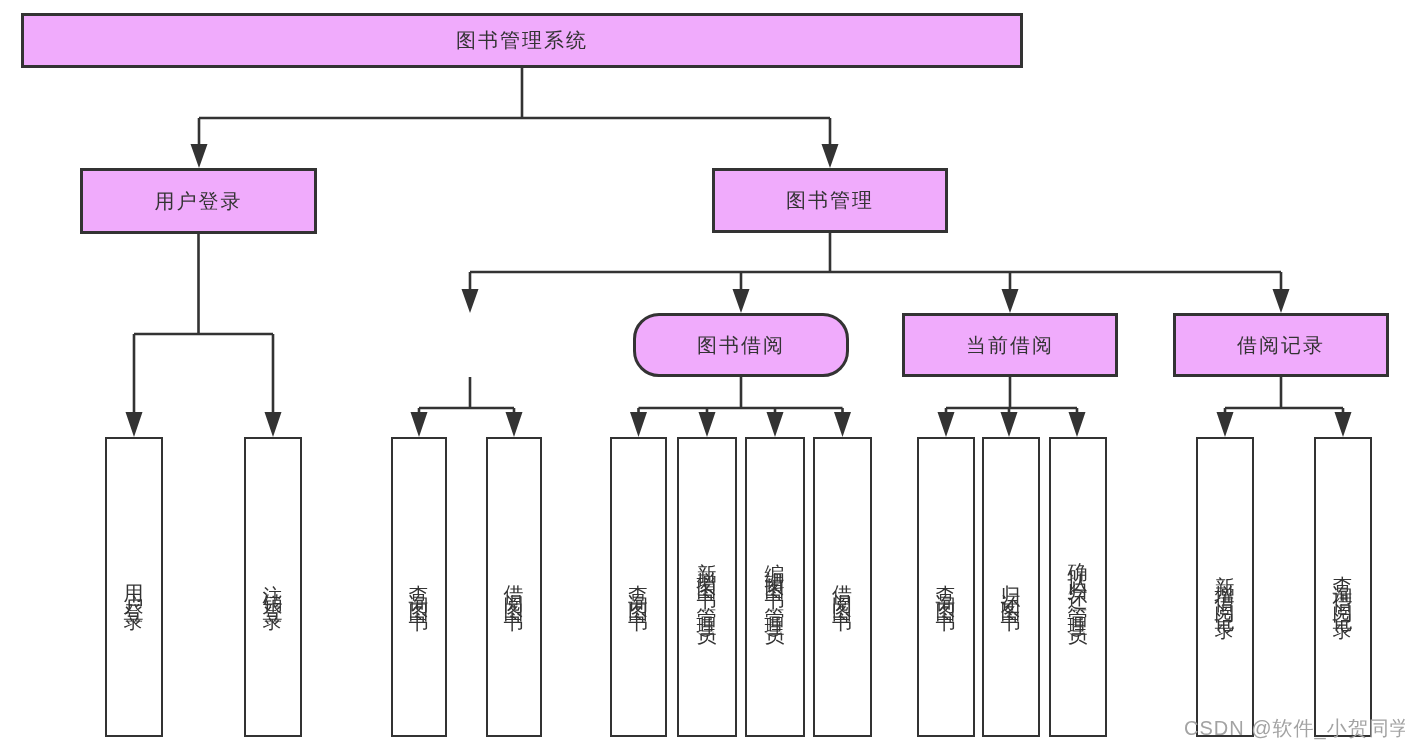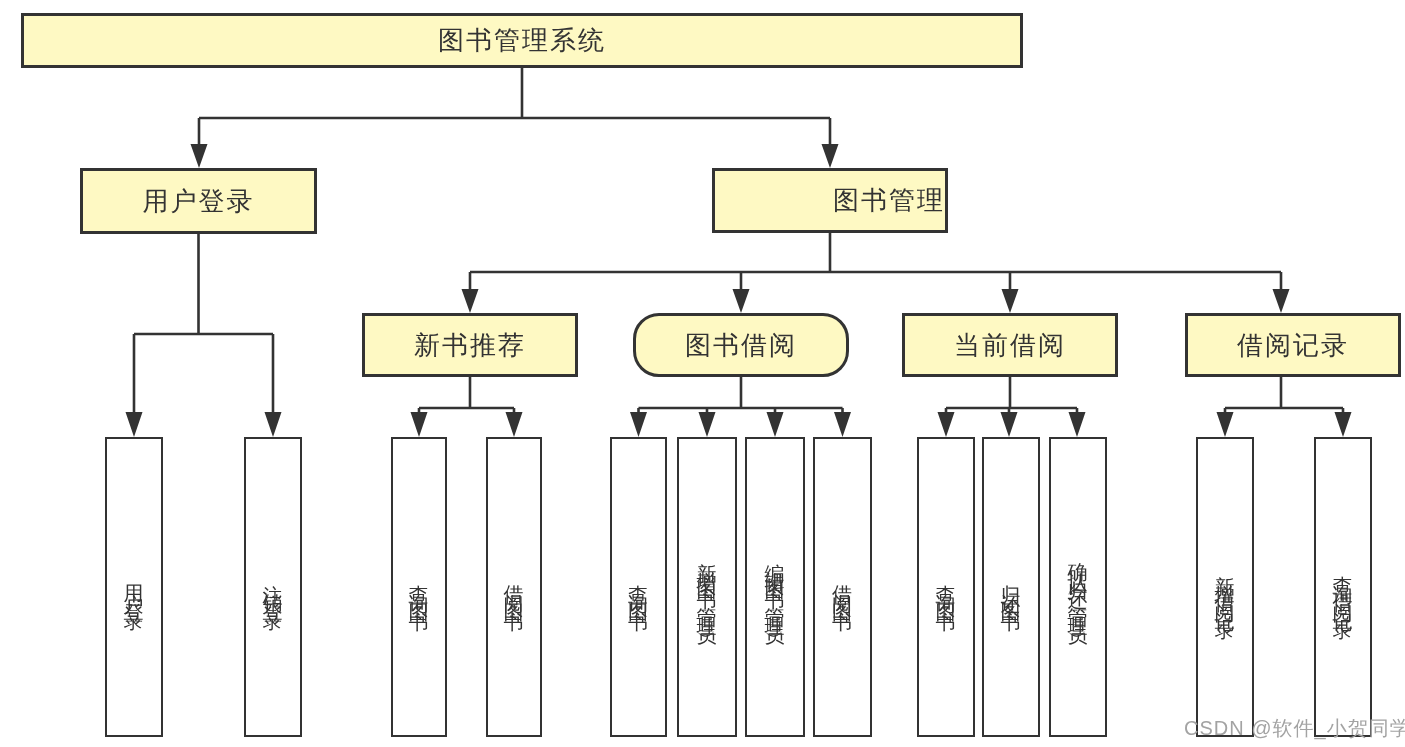--- a/index.html
+++ b/index.html
@@ -18,26 +18,26 @@
   .connectors {
     position: absolute;
     left: 0; top: 0;
     width: 1405px;
     height: 747px;
   }
   .node {
     position: absolute;
     box-sizing: border-box;
     border: 3px solid #333333;
-    background: #fef9c3;
+    background: #f0abfc;
     display: flex;
     align-items: center;
     justify-content: center;
     color: #333333;
-    font-size: 26px;
+    font-size: 20px;
     letter-spacing: 2px;
     white-space: nowrap;
   }
   .leaf {
     position: absolute;
     box-sizing: border-box;
     border: 2.5px solid #333333;
     background: #ffffff;
     display: flex;
     align-items: center;
@@ -49,27 +49,27 @@
     text-orientation: mixed;
     font-size: 20px;
     letter-spacing: 9px;
     line-height: 1;
     white-space: nowrap;
   }
   
   .n-root        { left: 21px;  top: 13px;  width: 1002px; height: 55px; }
   
   .n-user-login  { left: 80px;  top: 168px; width: 237px;  height: 66px; }
-  .n-book-mgmt   { left: 712px; top: 168px; width: 236px;  height: 65px; justify-content: flex-end; }
+  .n-book-mgmt   { left: 712px; top: 168px; width: 236px;  height: 65px; }
   
   .n-l3          { top: 313px;  width: 216px; height: 64px; }
   .n-new-books   { left: 362px; }
   .n-book-borrow { left: 633px; border-radius: 26px; }
   .n-cur-borrow  { left: 902px; align-items: center; }
-  .n-records     { left: 1173px; margin-left: 12px; }
+  .n-records     { left: 1173px; }
   
   .lf            { top: 437px;  height: 300px; }
   .lf-1  { left: 105px;  width: 58px; }
   .lf-2  { left: 244px;  width: 58px; }
   .lf-3  { left: 391px;  width: 56px; }
   .lf-4  { left: 486px;  width: 56px; }
   .lf-5  { left: 610px;  width: 57px; }
   .lf-6  { left: 677px;  width: 60px; }
   .lf-7  { left: 745px;  width: 60px; }
   .lf-8  { left: 813px;  width: 59px; }
@@ -118,23 +118,20 @@
     <span>图书管理系统</span>
   </div>
 
   <div class="node n-user-login">
     <span>用户登录</span>
   </div>
   <div class="node n-book-mgmt">
     <span>图书管理</span>
   </div>
 
-  <div class="node n-l3 n-new-books">
-    <span>新书推荐</span>
-  </div>
   <div class="node n-l3 n-book-borrow">
     <span>图书借阅</span>
   </div>
   <div class="node n-l3 n-cur-borrow">
     <span>当前借阅</span>
   </div>
   <div class="node n-l3 n-records">
     <span>借阅记录</span>
   </div>
 

